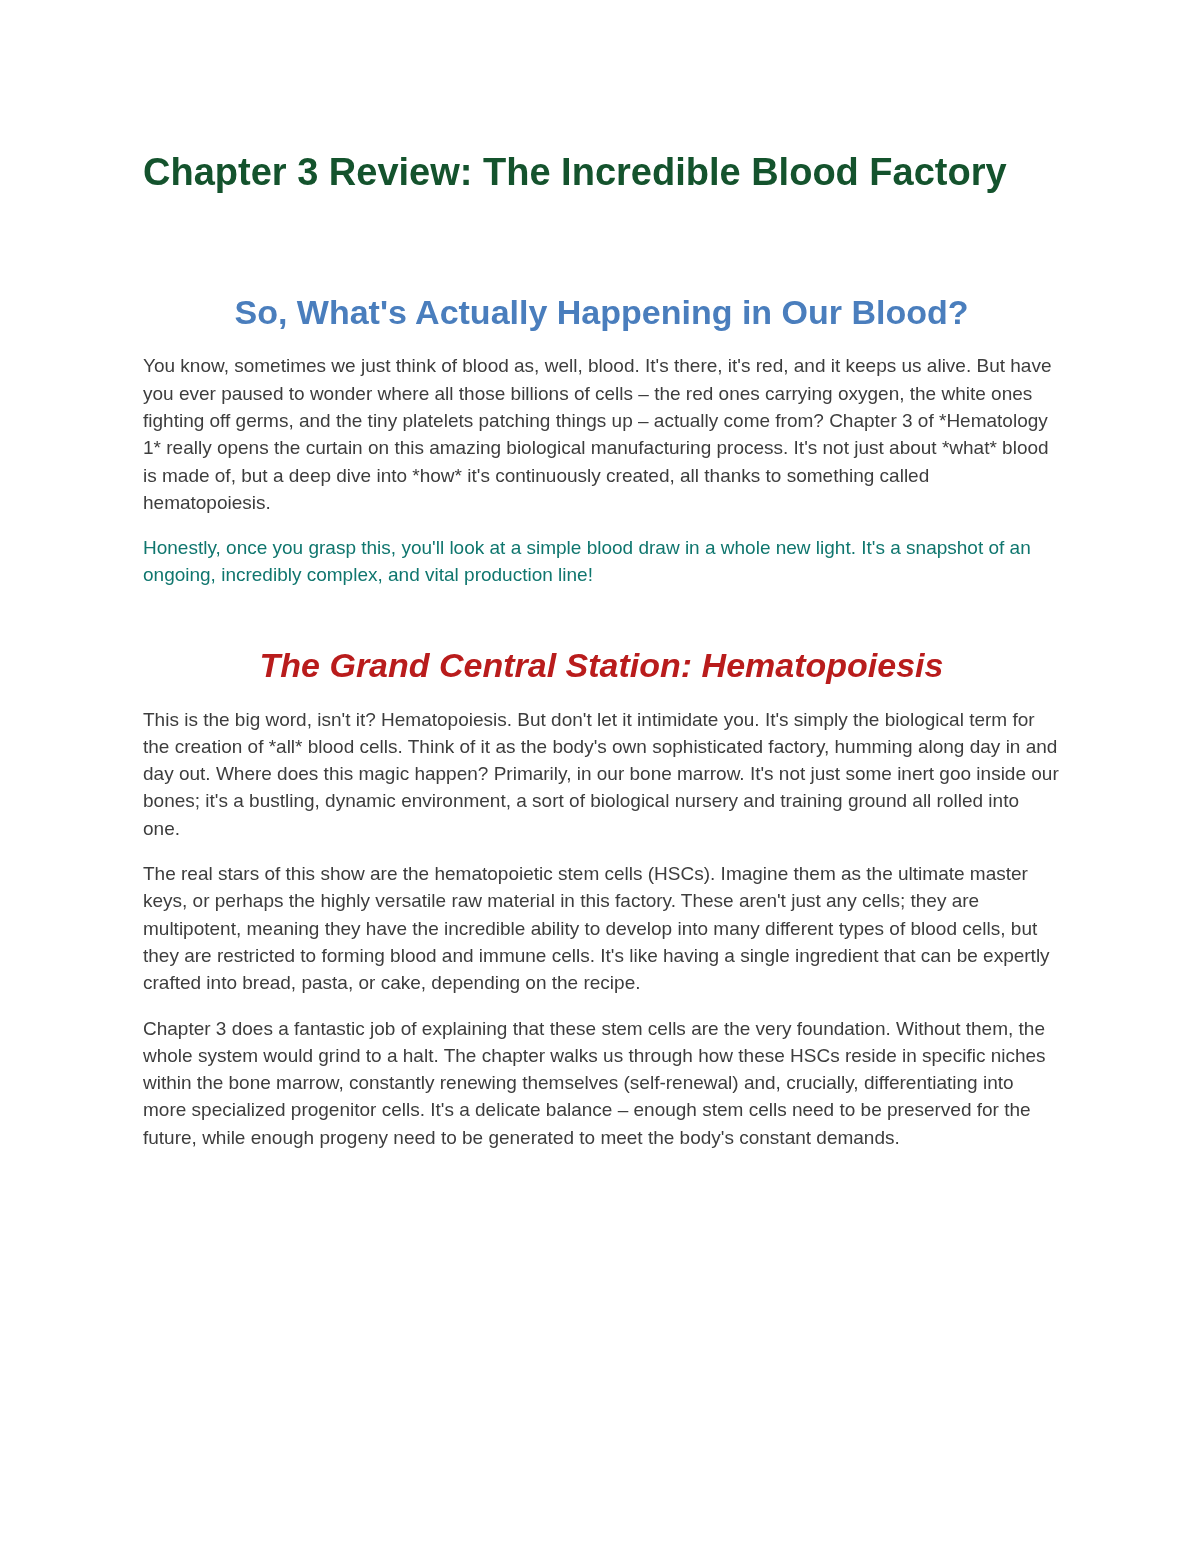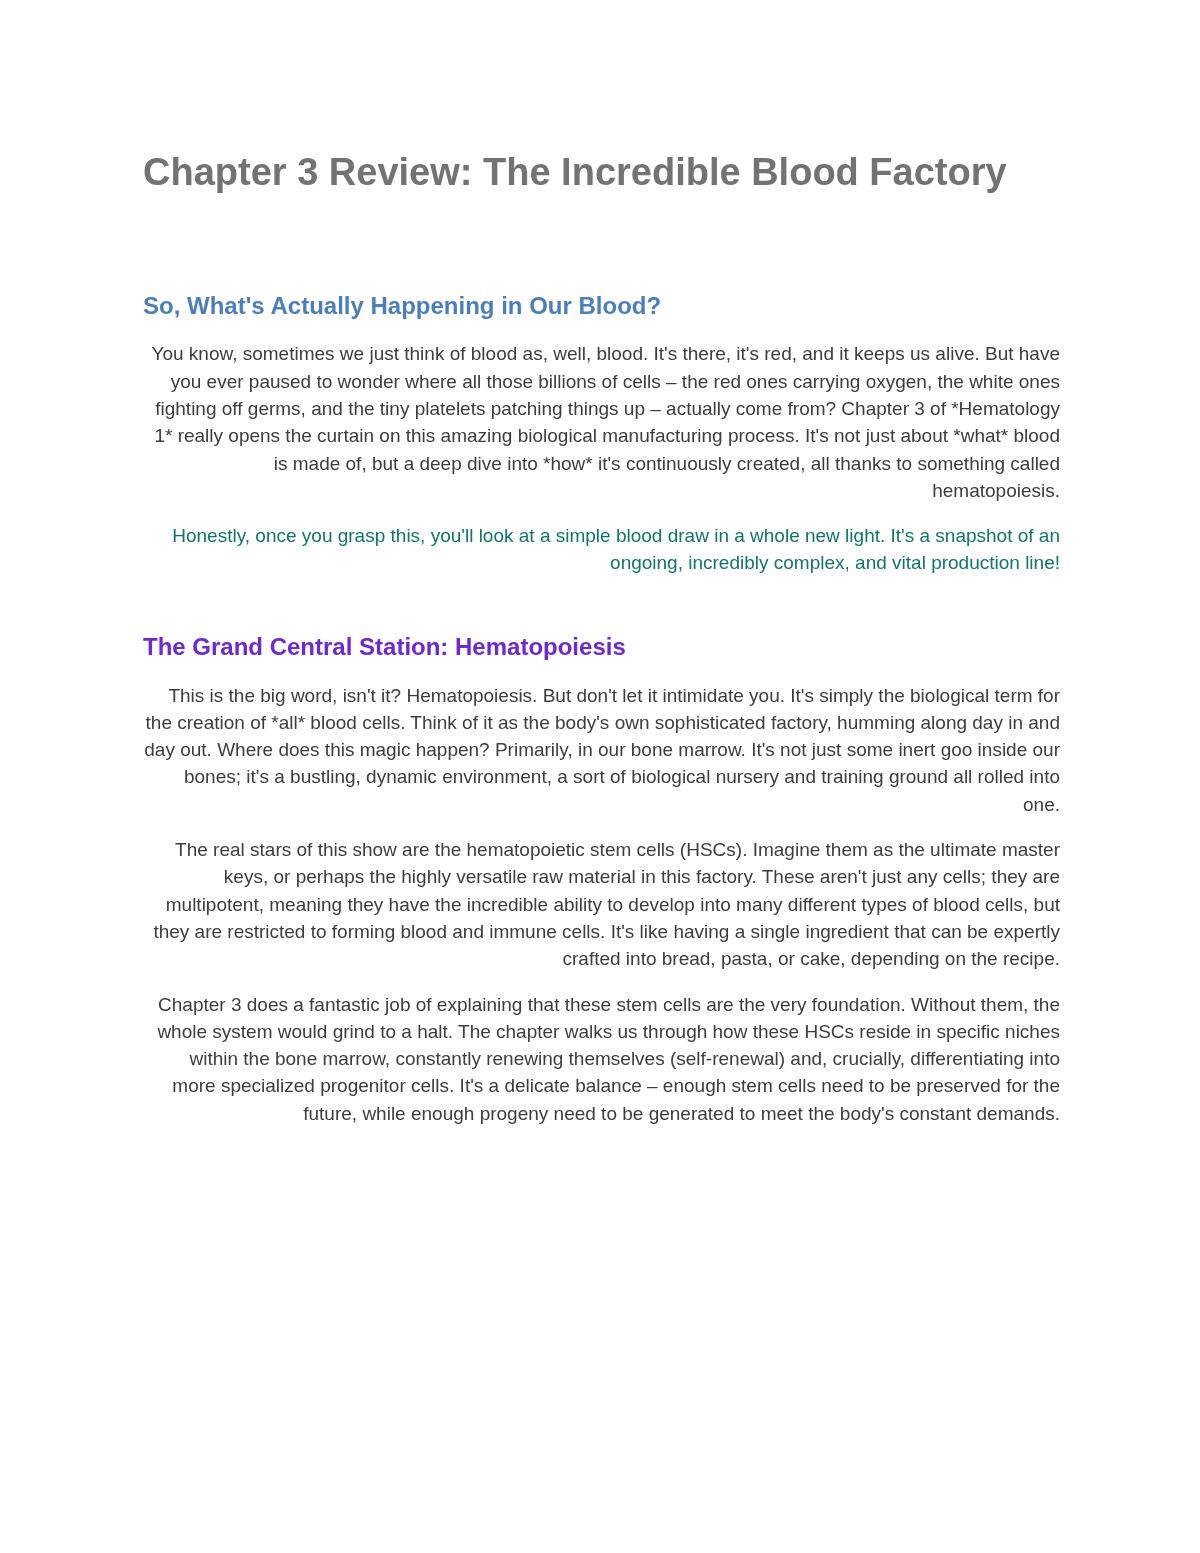--- a/index.html
+++ b/index.html
@@ -20,50 +20,50 @@
   .doc-title {
     font-size: 38px;
     line-height: 1.2;
     font-weight: bold;
     margin: 0;
     color: #4a7ebd;
     white-space: nowrap;
   }
   .section { margin: 0; }
   .section-heading {
-    font-size: 24px;
+    font-size: 34px;
     line-height: 1.2;
     font-weight: bold;
     margin: 56px 0 20px 0;
     color: #4a7ebd;
+    text-align: center;
   }
   .page > section:first-of-type > .section-heading {
     margin-top: 96px;
   }
   .para {
     font-size: 19px;
     line-height: 27.3px;
     margin: 0 0 18px 0;
     color: #3d3d3d;
-    text-align: right;
   }
 </style>
 </head>
 <body>
 
 <div class="page">
 
-  <h1 class="doc-title" style="color: #737373;">Chapter 3 Review: The Incredible Blood Factory</h1>
+  <h1 class="doc-title" style="color: #14532d;">Chapter 3 Review: The Incredible Blood Factory</h1>
 
   <section class="section">
     <h2 class="section-heading" style="color: rgb(74, 126, 189);">So, What's Actually Happening in Our Blood?</h2>
     <p class="para" style="color: rgb(61, 61, 61);">You know, sometimes we just think of blood as, well, blood. It's there, it's red, and it keeps us alive. But have you ever paused to wonder where all those billions of cells – the red ones carrying oxygen, the white ones fighting off germs, and the tiny platelets patching things up – actually come from? Chapter 3 of *Hematology 1* really opens the curtain on this amazing biological manufacturing process. It's not just about *what* blood is made of, but a deep dive into *how* it's continuously created, all thanks to something called hematopoiesis.</p>
     <p class="para" style="color: #0f766e;">Honestly, once you grasp this, you'll look at a simple blood draw in a whole new light. It's a snapshot of an ongoing, incredibly complex, and vital production line!</p>
   </section>
 
   <section class="section">
-    <h2 class="section-heading" style="color: #6d28d9;">The Grand Central Station: Hematopoiesis</h2>
+    <h2 class="section-heading" style="color: #b91c1c; font-style: italic;">The Grand Central Station: Hematopoiesis</h2>
     <p class="para" style="color: rgb(61, 61, 61);">This is the big word, isn't it? Hematopoiesis. But don't let it intimidate you. It's simply the biological term for the creation of *all* blood cells. Think of it as the body's own sophisticated factory, humming along day in and day out. Where does this magic happen? Primarily, in our bone marrow. It's not just some inert goo inside our bones; it's a bustling, dynamic environment, a sort of biological nursery and training ground all rolled into one.</p>
     <p class="para" style="color: rgb(61, 61, 61);">The real stars of this show are the hematopoietic stem cells (HSCs). Imagine them as the ultimate master keys, or perhaps the highly versatile raw material in this factory. These aren't just any cells; they are multipotent, meaning they have the incredible ability to develop into many different types of blood cells, but they are restricted to forming blood and immune cells. It's like having a single ingredient that can be expertly crafted into bread, pasta, or cake, depending on the recipe.</p>
     <p class="para" style="color: rgb(61, 61, 61);">Chapter 3 does a fantastic job of explaining that these stem cells are the very foundation. Without them, the whole system would grind to a halt. The chapter walks us through how these HSCs reside in specific niches within the bone marrow, constantly renewing themselves (self-renewal) and, crucially, differentiating into more specialized progenitor cells. It's a delicate balance – enough stem cells need to be preserved for the future, while enough progeny need to be generated to meet the body's constant demands.</p>
   </section>
 
 </div>
 
 </body></html>

